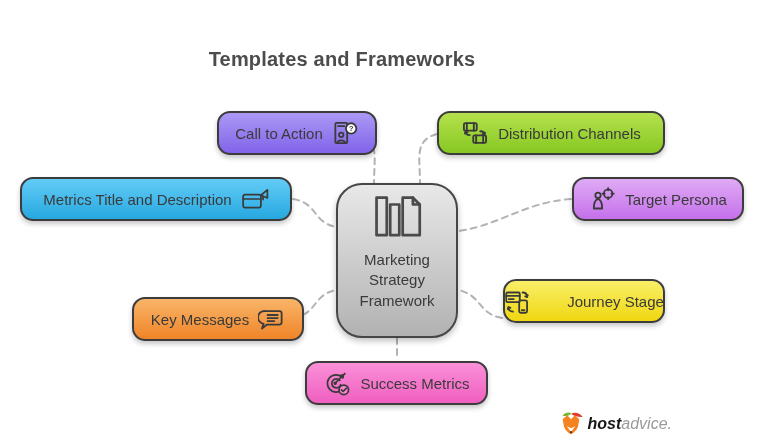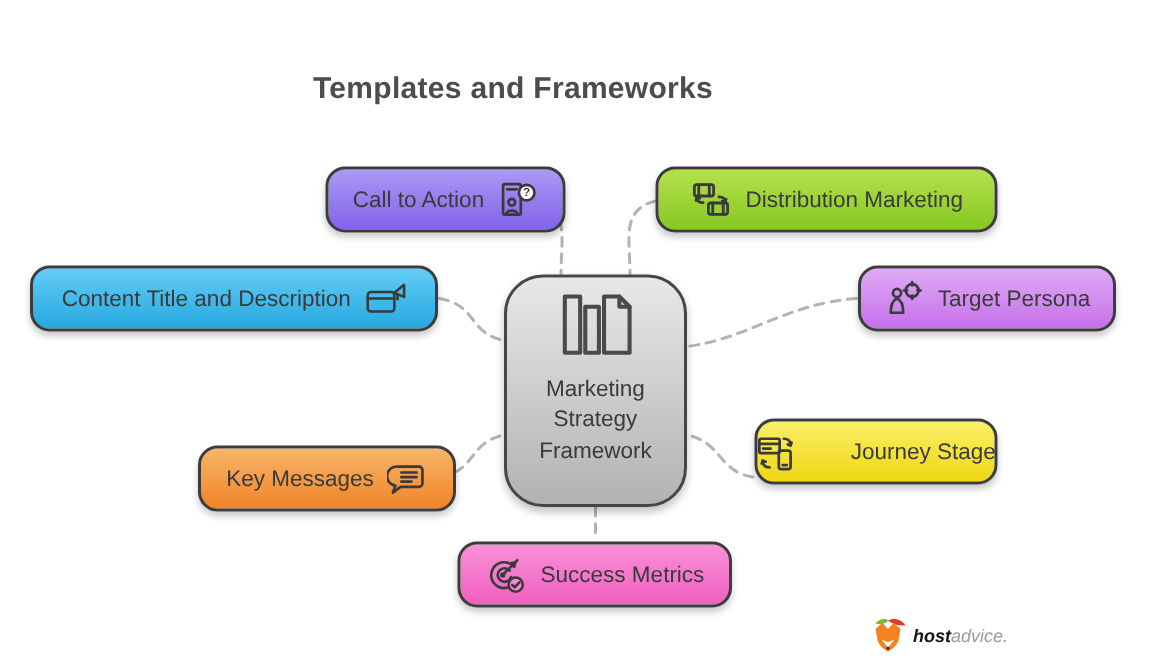--- a/index.html
+++ b/index.html
@@ -45,21 +45,21 @@
     padding-top:7px;
     box-shadow:0 3px 6px rgba(0,0,0,0.25);
   }
   .center-node .ctext{
     margin-top:8px;text-align:center;
     font-size:15px;line-height:1.35;color:#3a3a3a;
   }
   .logo{
     position:absolute;right:12px;bottom:10px;z-index:2;
     display:flex;align-items:center;gap:4px;
-    font-size:12px;font-style:italic;
+    font-size:16px;font-style:italic;
   }
   .logo .host{font-weight:bold;color:#161616;}
   .logo .advice{font-weight:normal;color:#9a9a9a;}
 </style>
 </head>
 <body>
 
 <div class="canvas">
 
   <div class="title">Templates and Frameworks</div>
@@ -92,25 +92,25 @@
     <svg width="28" height="28" viewBox="0 0 24 24" fill="none" stroke="#3a3a3a" stroke-width="1.6" stroke-linecap="round" stroke-linejoin="round">
       <rect x="2.5" y="3.5" width="11" height="6.5" rx="1.3"></rect>
       <path d="M5 3.5 v6.5 M11 3.5 v6.5"></path>
       <rect x="10.5" y="14" width="11" height="6.5" rx="1.3"></rect>
       <path d="M13 14 v6.5 M19 14 v6.5"></path>
       <path d="M16.5 10.5 c2.6 0 3.6 1.2 3.6 3"></path>
       <path d="M20.1 13.5 l-1.7 -0.5 M20.1 13.5 l0.5 -1.7"></path>
       <path d="M7.5 13.8 c-2.6 0 -3.6 -1.2 -3.6 -3"></path>
       <path d="M3.9 10.8 l1.7 0.5 M3.9 10.8 l-0.5 1.7"></path>
     </svg>
-    <span class="lbl">Distribution Marketing</span>
+    <span class="lbl">Distribution Channels</span>
   </div>
 
   <div class="node n-content">
-    <span class="lbl">Content Title and Description</span>
+    <span class="lbl">Metrics Title and Description</span>
     <svg width="28" height="26" viewBox="0 0 26 24" fill="none" stroke="#3a3a3a" stroke-width="1.6" stroke-linecap="round" stroke-linejoin="round">
       <rect x="2" y="8" width="16.5" height="12" rx="2"></rect>
       <path d="M2 12 h16.5"></path>
       <path d="M18.5 8.5 L24.5 3.5 L24.5 11 Z"></path>
       <path d="M20.5 10 v2.5"></path>
     </svg>
   </div>
 
   <div class="node n-persona">
     <svg width="27" height="27" viewBox="0 0 24 24" fill="none" stroke="#3a3a3a" stroke-width="1.6" stroke-linecap="round" stroke-linejoin="round">

